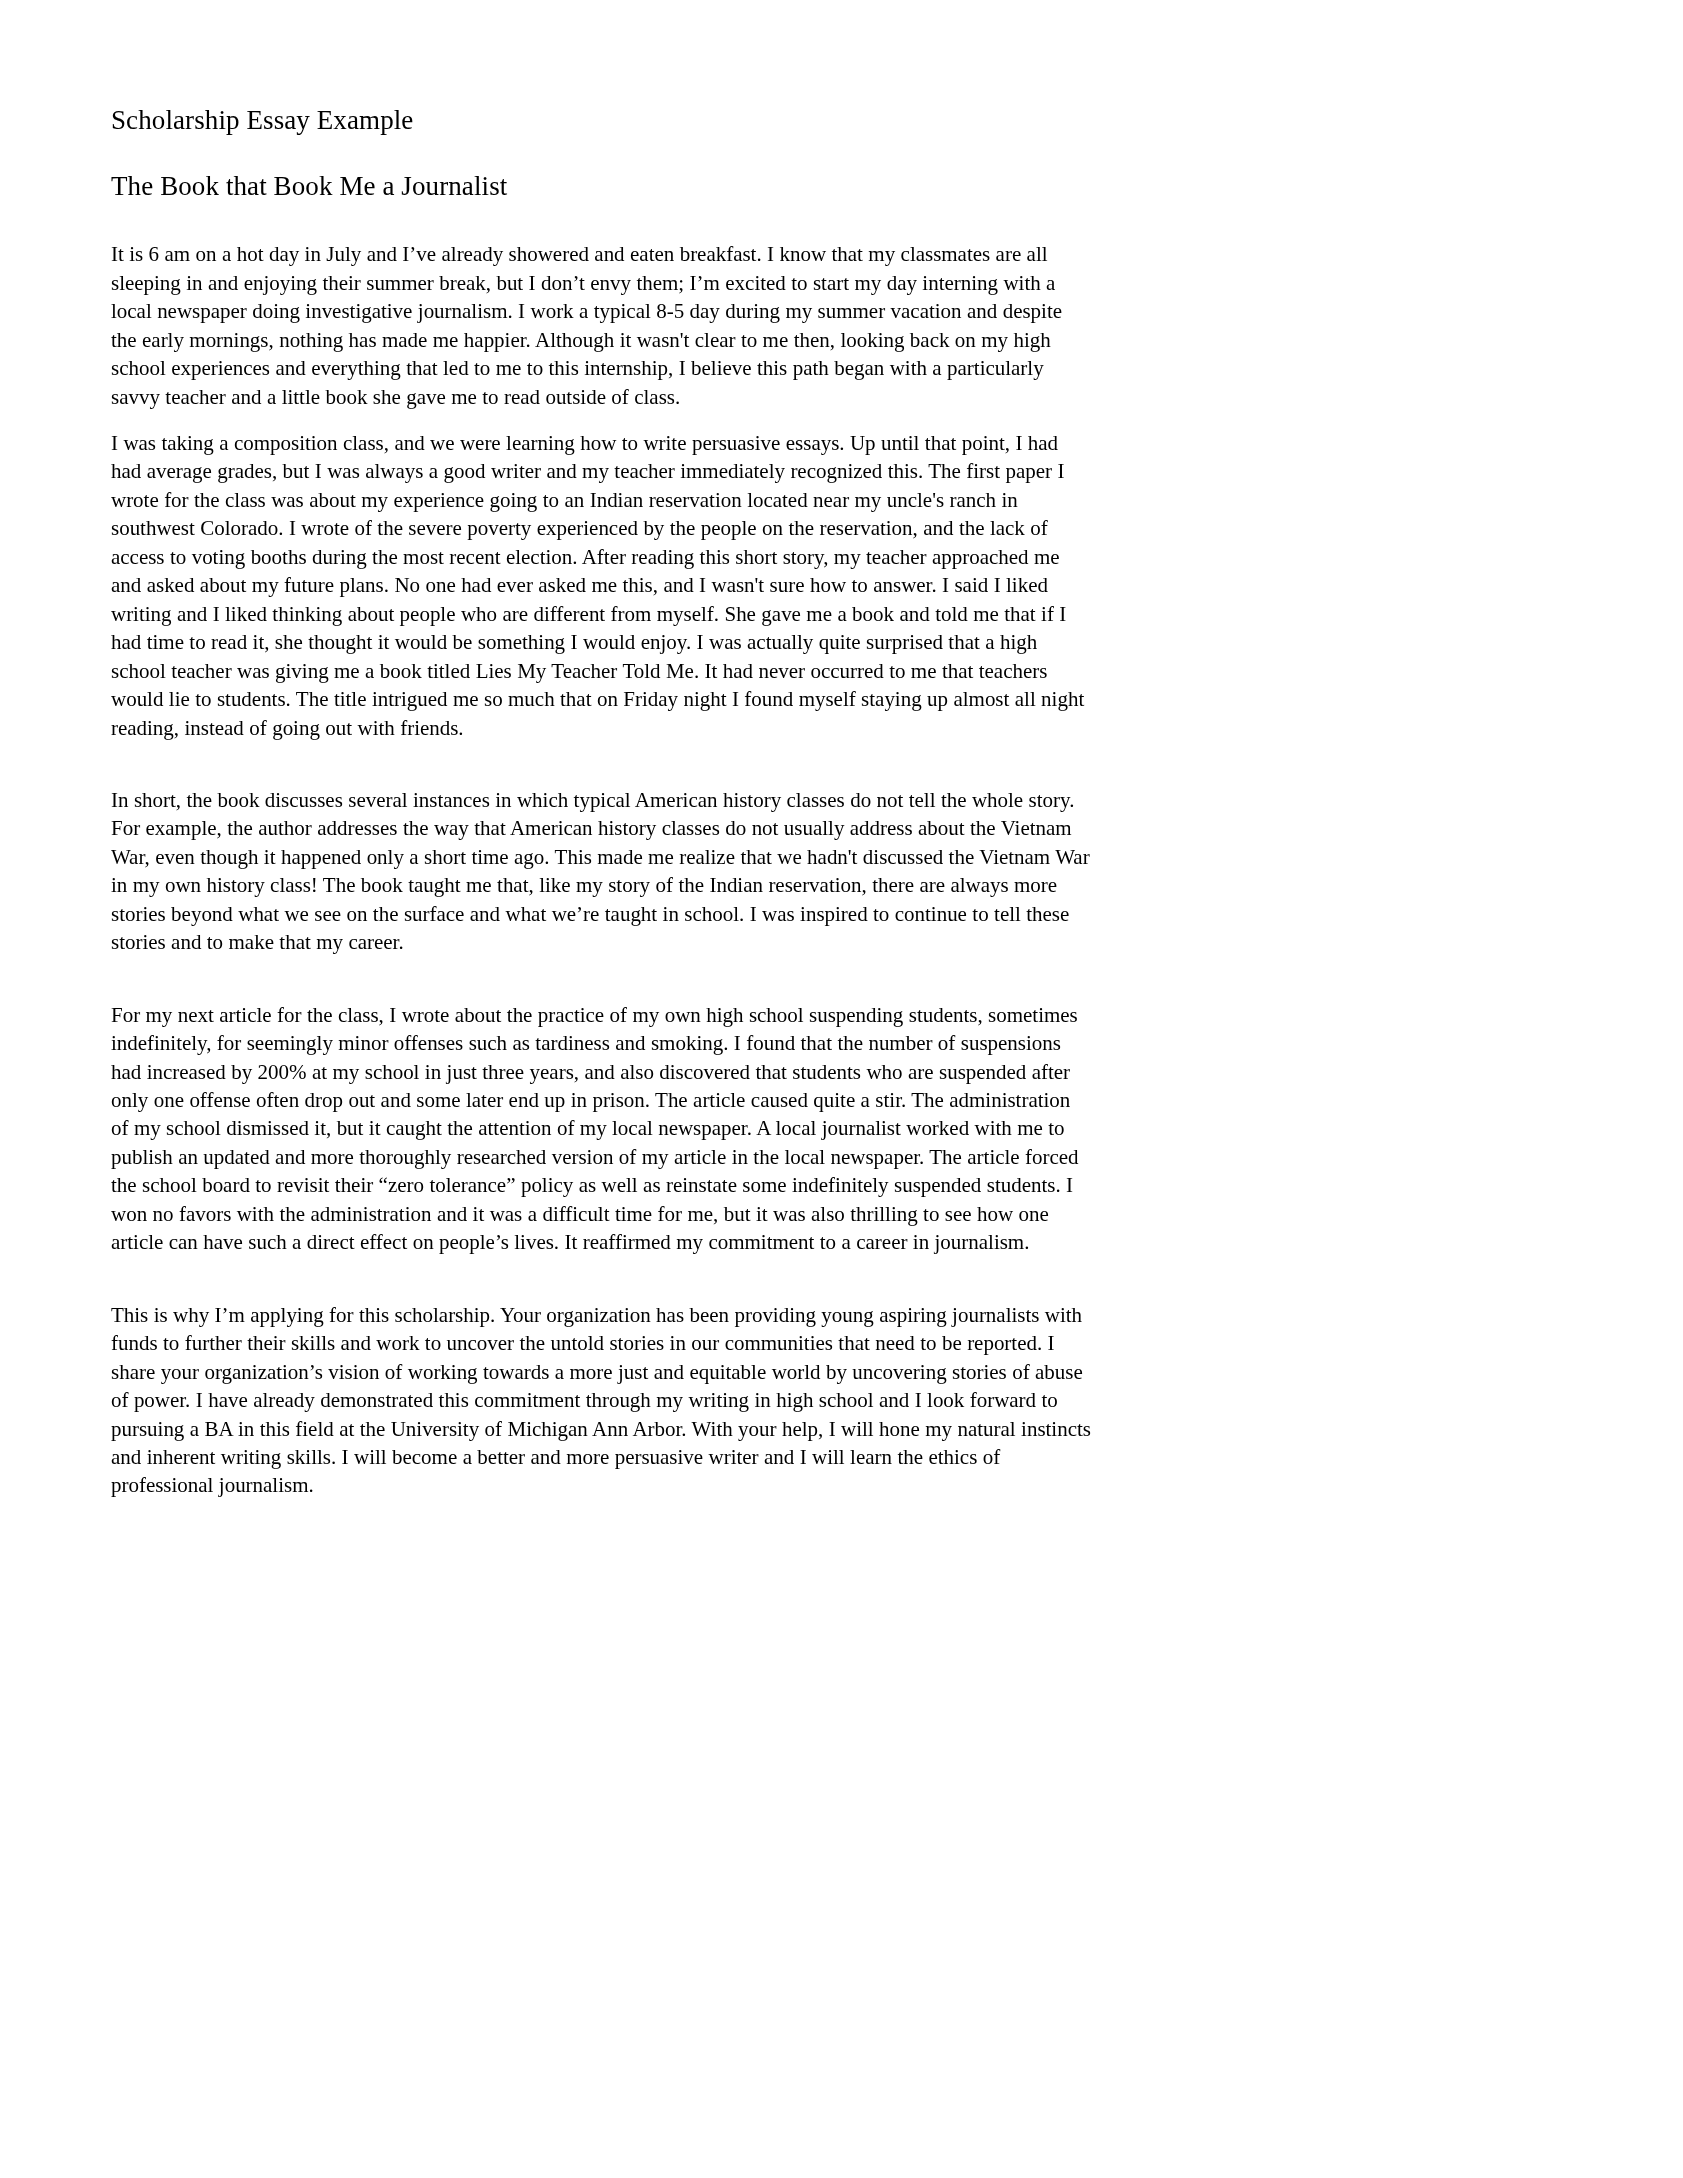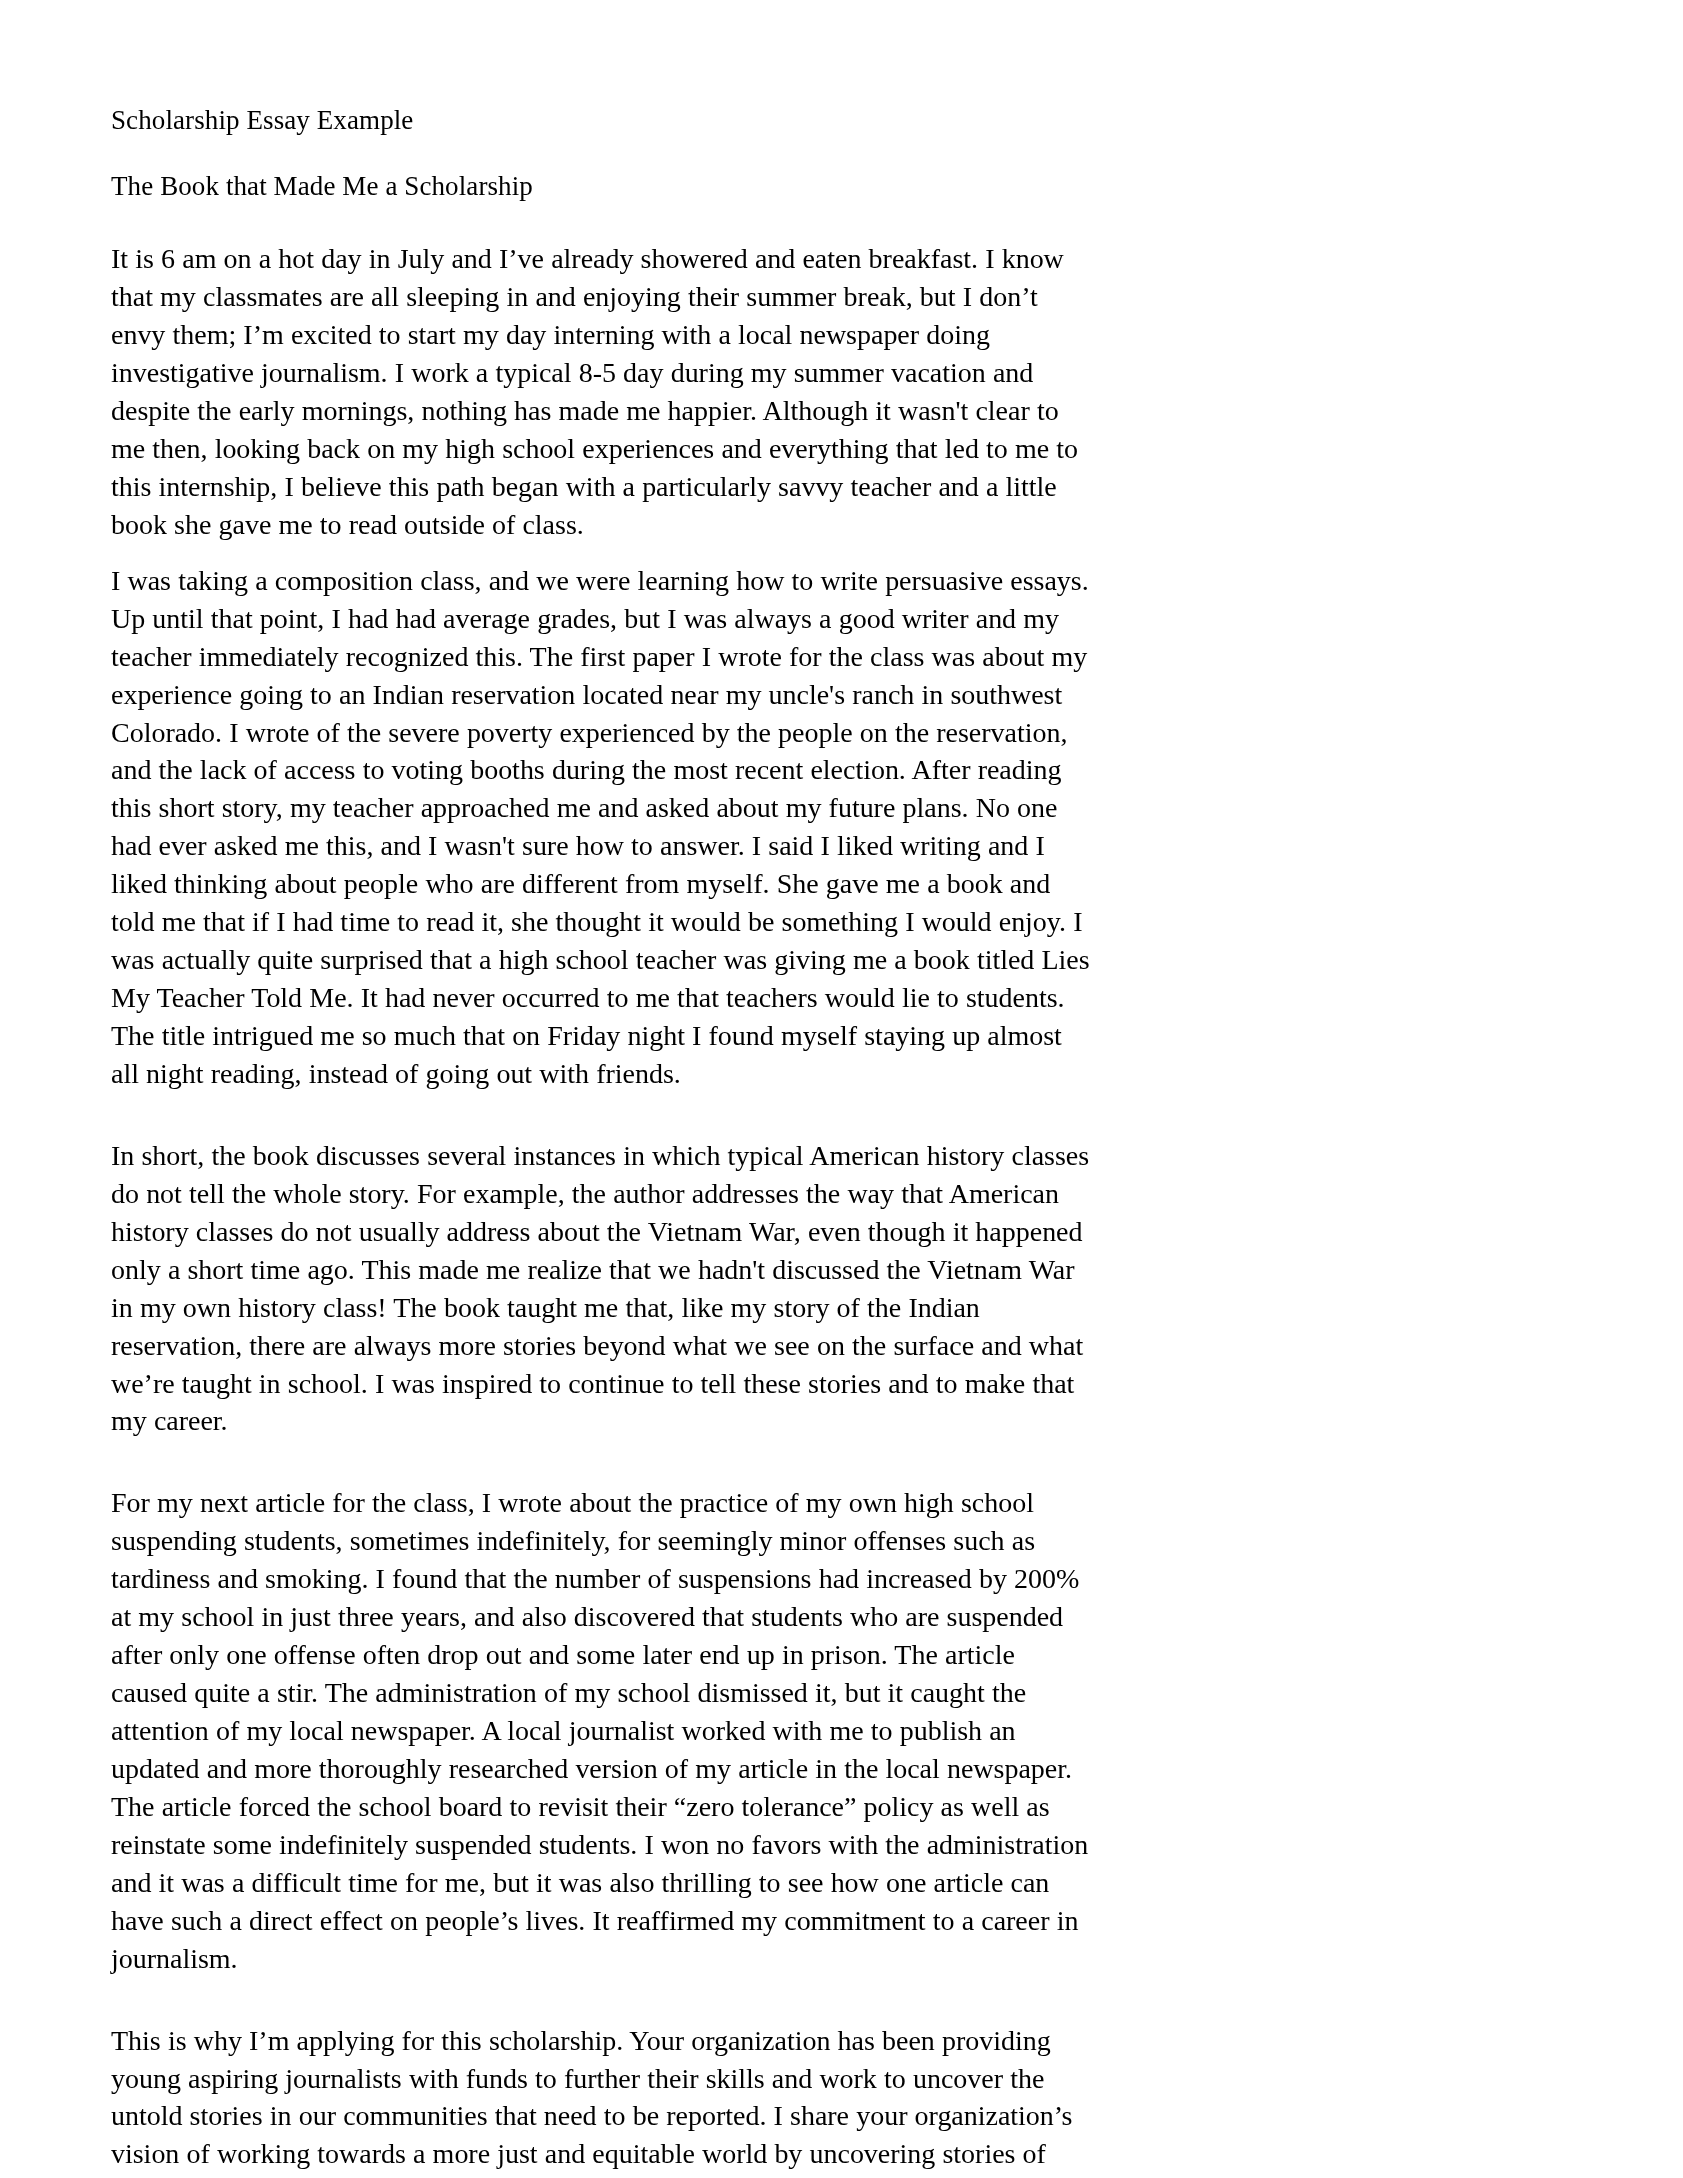--- a/index.html
+++ b/index.html
@@ -35,21 +35,21 @@
     letter-spacing: 0.1px;
     margin: 0;
   }
   .heading-title {
     margin-bottom: 30px;
   }
   .heading-subtitle {
     margin-bottom: 36px;
   }
   .para {
-    font-size: 28px;
+    font-size: 21px;
     line-height: 1.355;
     margin: 0;
     text-align: left;
     letter-spacing: -0.02px;
     word-spacing: 0.2px;
   }
   .para + .para.tight {
     margin-top: 18px;
   }
   .para.spaced {
@@ -57,21 +57,21 @@
   }
 </style>
 </head>
 <body>
 
 <div class="page">
   <div class="doc-body">
 
     <h1 class="heading heading-title">Scholarship Essay Example</h1>
 
-    <h2 class="heading heading-subtitle">The Book that Made Me a Scholarship</h2>
+    <h2 class="heading heading-subtitle">The Book that Book Me a Journalist</h2>
 
     <div>
       <p class="para tight">It is 6 am on a hot day in July and I’ve already showered and eaten breakfast. I know that my classmates are all sleeping in and enjoying their summer break, but I don’t envy them; I’m excited to start my day interning with a local newspaper doing investigative journalism. I work a typical 8-5 day during my summer vacation and despite the early mornings, nothing has made me happier. Although it wasn't clear to me then, looking back on my high school experiences and everything that led to me to this internship, I believe this path began with a particularly savvy teacher and a little book she gave me to read outside of class.</p>
       <p class="para tight">I was taking a composition class, and we were learning how to write persuasive essays. Up until that point, I had had average grades, but I was always a good writer and my teacher immediately recognized this. The first paper I wrote for the class was about my experience going to an Indian reservation located near my uncle's ranch in southwest Colorado. I wrote of the severe poverty experienced by the people on the reservation, and the lack of access to voting booths during the most recent election. After reading this short story, my teacher approached me and asked about my future plans. No one had ever asked me this, and I wasn't sure how to answer. I said I liked writing and I liked thinking about people who are different from myself. She gave me a book and told me that if I had time to read it, she thought it would be something I would enjoy. I was actually quite surprised that a high school teacher was giving me a book titled Lies My Teacher Told Me. It had never occurred to me that teachers would lie to students. The title intrigued me so much that on Friday night I found myself staying up almost all night reading, instead of going out with friends.</p>
       <p class="para spaced">In short, the book discusses several instances in which typical American history classes do not tell the whole story. For example, the author addresses the way that American history classes do not usually address about the Vietnam War, even though it happened only a short time ago. This made me realize that we hadn't discussed the Vietnam War in my own history class! The book taught me that, like my story of the Indian reservation, there are always more stories beyond what we see on the surface and what we’re taught in school. I was inspired to continue to tell these stories and to make that my career.</p>
       <p class="para spaced">For my next article for the class, I wrote about the practice of my own high school suspending students, sometimes indefinitely, for seemingly minor offenses such as tardiness and smoking. I found that the number of suspensions had increased by 200% at my school in just three years, and also discovered that students who are suspended after only one offense often drop out and some later end up in prison. The article caused quite a stir. The administration of my school dismissed it, but it caught the attention of my local newspaper. A local journalist worked with me to publish an updated and more thoroughly researched version of my article in the local newspaper. The article forced the school board to revisit their “zero tolerance” policy as well as reinstate some indefinitely suspended students. I won no favors with the administration and it was a difficult time for me, but it was also thrilling to see how one article can have such a direct effect on people’s lives. It reaffirmed my commitment to a career in journalism.</p>
       <p class="para spaced">This is why I’m applying for this scholarship. Your organization has been providing young aspiring journalists with funds to further their skills and work to uncover the untold stories in our communities that need to be reported. I share your organization’s vision of working towards a more just and equitable world by uncovering stories of abuse of power. I have already demonstrated this commitment through my writing in high school and I look forward to pursuing a BA in this field at the University of Michigan Ann Arbor. With your help, I will hone my natural instincts and inherent writing skills. I will become a better and more persuasive writer and I will learn the ethics of professional journalism.</p>
     </div>
 
   </div>

